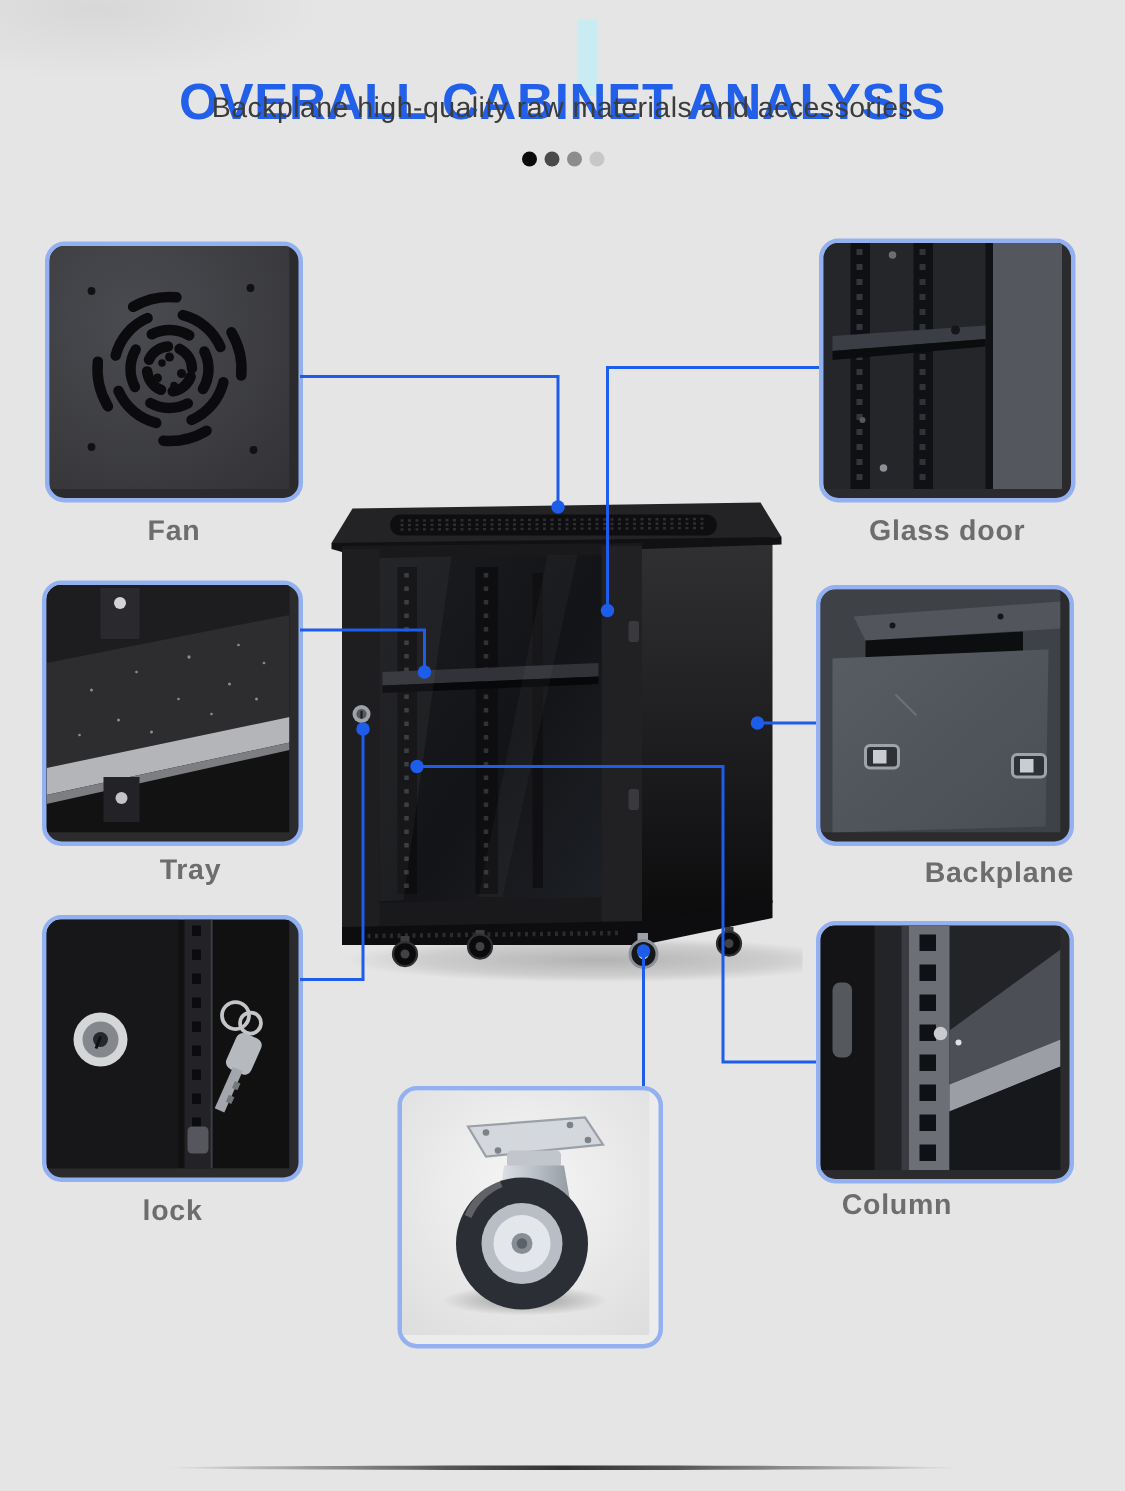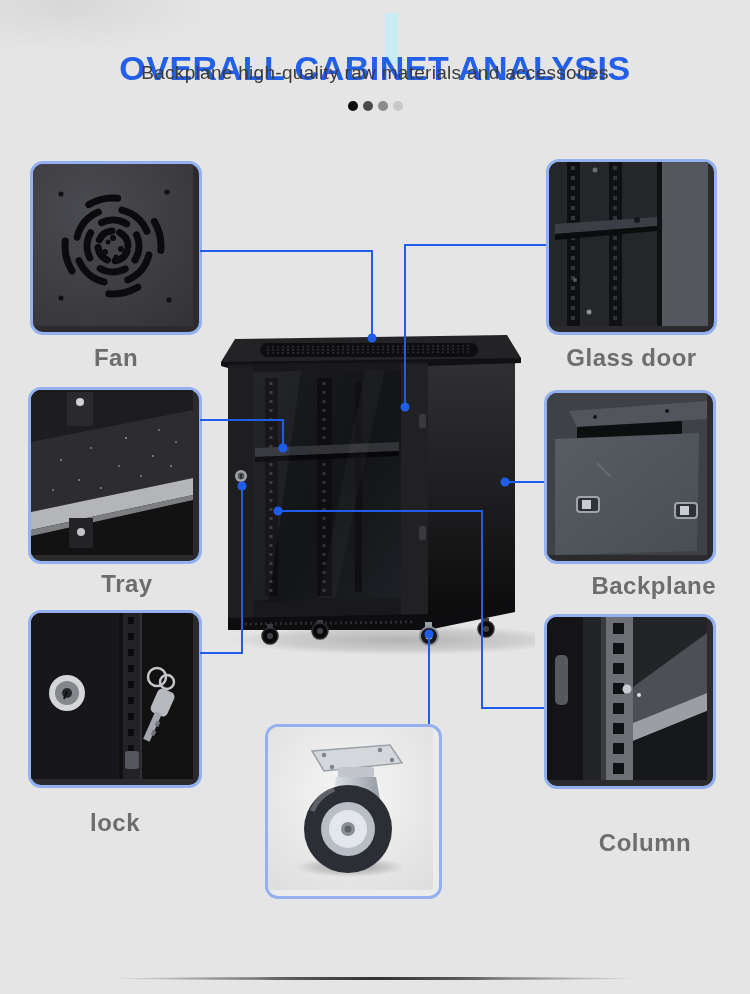--- a/index.html
+++ b/index.html
@@ -21,28 +21,28 @@
   .callout-box{position:absolute;border:3px solid #93b1f0;border-radius:13px;overflow:hidden;background:#2b2b2e;}
   .callout-box svg{display:block;}
   #box-fan      {left:30px; top:161px;width:166px;height:168px;}
   #box-glass    {left:546px;top:159px;width:165px;height:170px;}
   #box-tray     {left:28px; top:387px;width:168px;height:171px;}
   #box-backplane{left:544px;top:390px;width:166px;height:168px;}
   #box-lock     {left:28px; top:610px;width:168px;height:172px;}
   #box-column   {left:544px;top:614px;width:166px;height:169px;}
   #box-caster   {left:265px;top:724px;width:171px;height:169px;background:#ececed;}
 
-  .callout-label{position:absolute;font-size:24px;font-weight:700;letter-spacing:0.5px;
+  .callout-label{position:absolute;font-size:19px;font-weight:700;letter-spacing:0.5px;
                  color:#6d6d6d;text-align:center;}
   #label-fan      {left:30px; top:344px;width:172px;}
   #label-glass    {left:546px;top:344px;width:171px;}
   #label-tray     {left:40px; top:570px;width:174px;}
   #label-backplane{left:544px;top:572px;width:172px;text-align:right;}
-  #label-lock     {left:28px; top:797px;width:174px;margin-top:12px;}
-  #label-column   {left:559px;top:793px;width:172px;margin-top:36px;}
+  #label-lock     {left:28px; top:797px;width:174px;}
+  #label-column   {left:512px;top:793px;width:172px;}
   #label-caster   {left:265px;top:906px;width:177px;}
 
   
   .cabinet-svg{position:absolute;left:215px;top:330px;}
   .connector-svg{position:absolute;left:0;top:0;width:750px;height:994px;pointer-events:none;}
 
   
   .bottom-divider{position:absolute;left:110px;top:977px;width:530px;height:3px;border-radius:50%;
     background:linear-gradient(90deg, rgba(40,40,40,0) 0%, rgba(40,40,40,0.75) 35%,
                rgba(30,30,30,0.9) 50%, rgba(40,40,40,0.75) 65%, rgba(40,40,40,0) 100%);}

